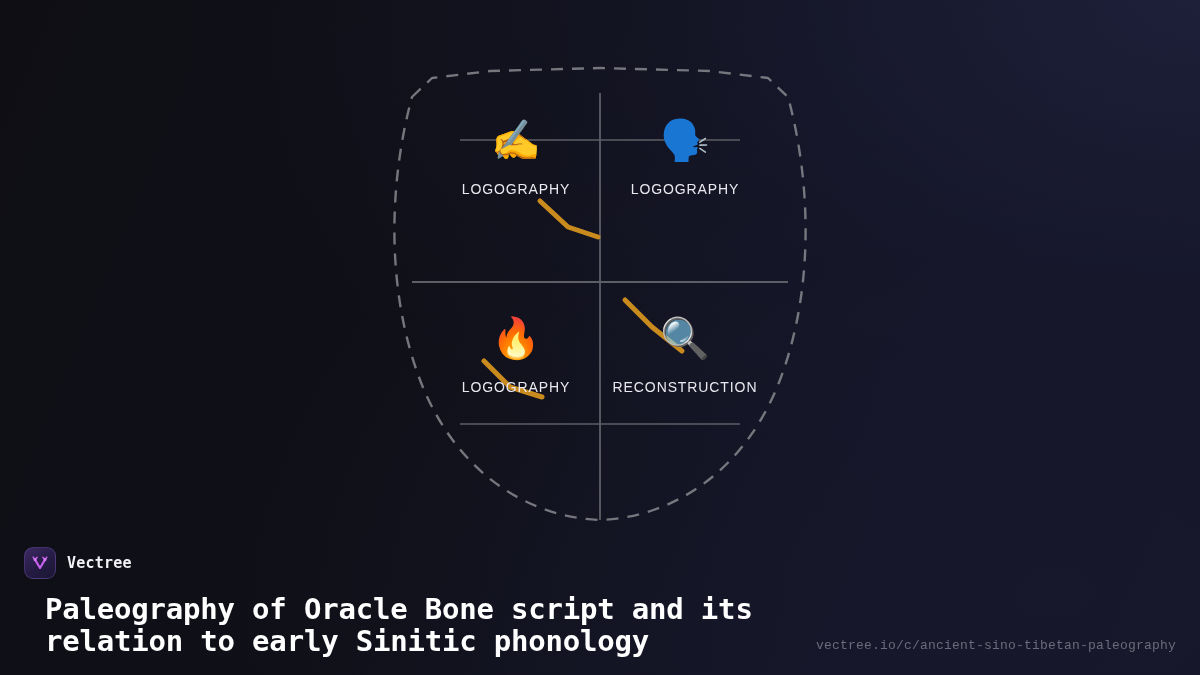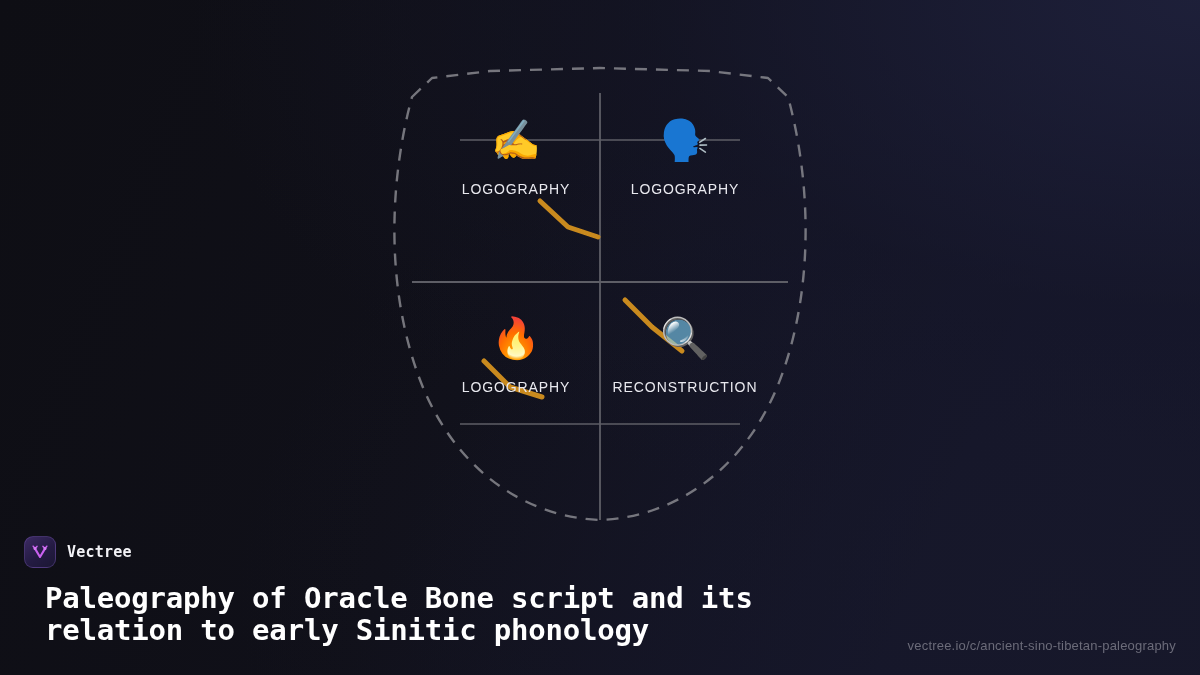--- a/index.html
+++ b/index.html
@@ -55,21 +55,21 @@
   }
 
   #node-logography     { left:421px; top:117px; }
   #node-phonology      { left:590px; top:117px; }
   #node-pyromancy      { left:421px; top:315px; }
   #node-reconstruction { left:590px; top:315px; }
 
   
   #footer {
     position:absolute;
-    left:0; right:0; bottom:15px;
+    left:0; right:0; bottom:4px;
     padding:0 24px 14px 24px;
   }
 
   #brand {
     display:flex;
     align-items:center;
     gap:11px;
     margin-bottom:14px;
   }
   #brand-mark {
@@ -95,21 +95,21 @@
     line-height:32px;
     color:#ffffff;
     letter-spacing:-0.2px;
     max-width:740px;
     margin-left:21px;
   }
 
   #url {
     position:absolute;
     right:24px; bottom:22px;
-    font-family:Liberation Sans, sans-serif;
+    font-family:Liberation Mono, monospace;
     font-size:13px;
     color:#6b6b79;
     letter-spacing:0.2px;
     white-space:nowrap;
   }
 </style>
 </head>
 <body>
 
 <div id="stage">

